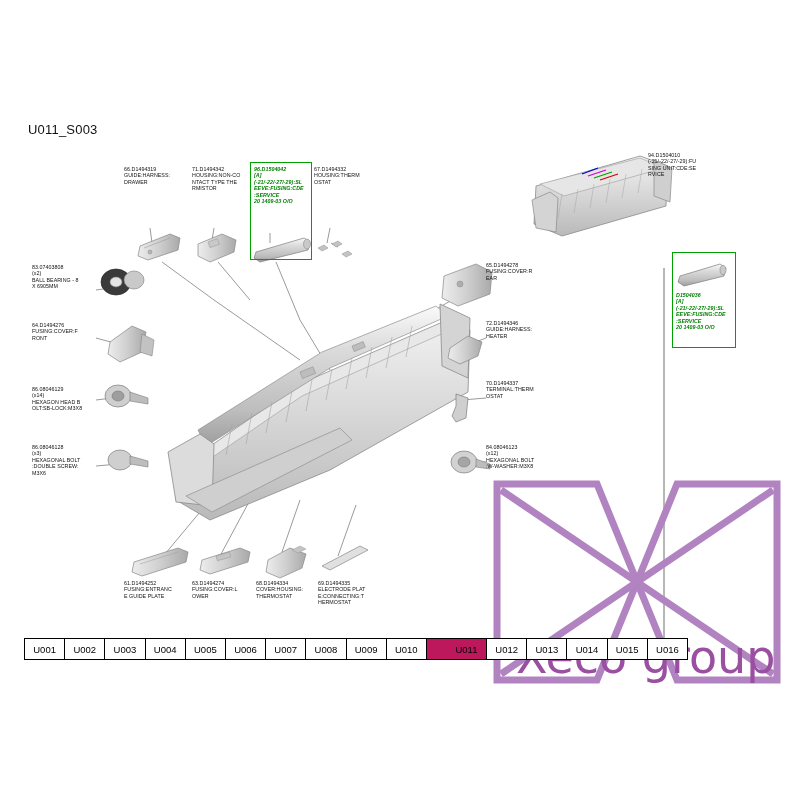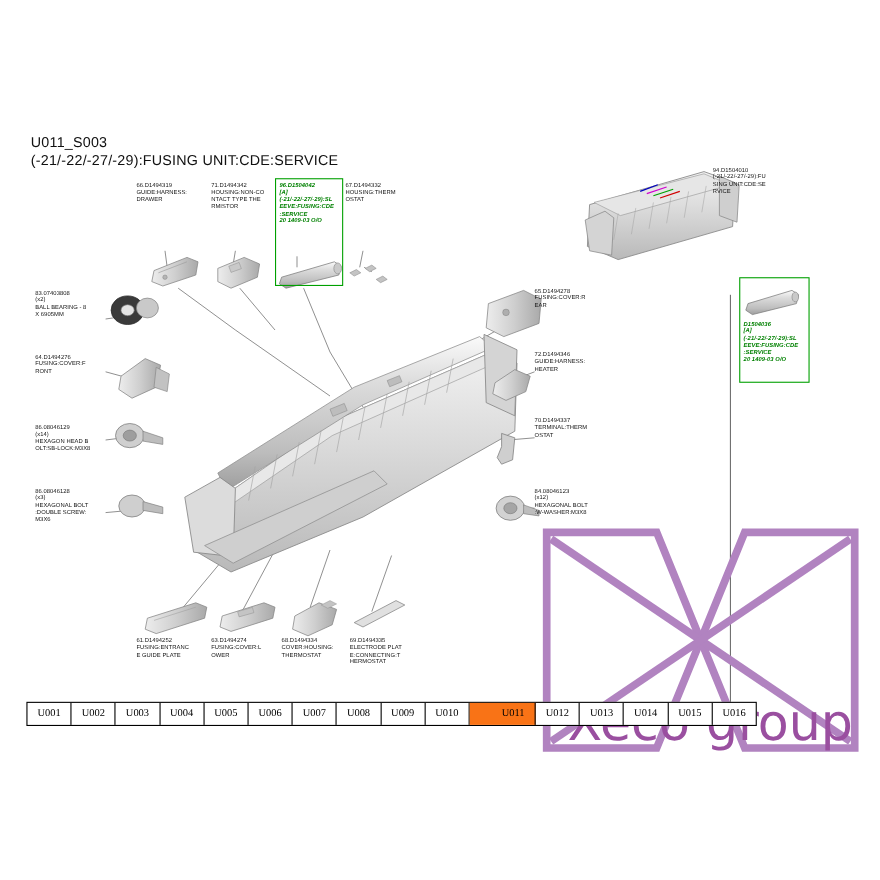--- a/index.html
+++ b/index.html
@@ -12,39 +12,38 @@
 
   .cal{position:absolute;font-size:5.3px;line-height:6.4px;color:#111;letter-spacing:.05px;white-space:pre-line;}
 
   .hl{position:absolute;border:1.4px solid #00a000;box-sizing:border-box;}
   .green{color:#008000;font-style:italic;font-weight:bold;}
 
   
   svg.lines{position:absolute;left:0;top:0;width:800px;height:800px;pointer-events:none;}
 
   
-  #indexbar{position:absolute;left:24px;top:638px;width:664px;height:22px;display:flex;border:1px solid #000;box-sizing:border-box;background:#fff;font-family:Liberation Serif, serif;}
+  #indexbar{position:absolute;left:24px;top:638px;width:664px;height:22px;display:flex;border:1px solid #000;box-sizing:border-box;background:#fff;}
   #indexbar .cellw{flex:1 1 0;border-right:1px solid #000;display:flex;align-items:center;justify-content:center;font-size:9.5px;box-sizing:border-box;}
   #indexbar .cellw:last-child{border-right:none;}
-  #indexbar .cellw.sel{background:#f97316;padding-left:20px;}
+  #indexbar .cellw.sel{background:#be185d;padding-left:20px;}
 
   #copyright{position:absolute;left:330px;top:666px;font-size:9px;color:#111;}
 
   
   #wm{position:absolute;left:487px;top:470px;width:300px;height:225px;}
   #wmtext{position:absolute;left:516px;top:630px;font-size:46px;color:#9a4fa0;letter-spacing:0px;font-family:"DejaVu Sans",sans-serif;}
   .wmsvg{position:absolute;left:0;top:0;}
 </style>
 </head>
 <body>
 
 <div id="stage">
 
   <div class="ttl" id="title1">U011_S003</div>
-  <div class="ttl" id="title2">(-21/-22/-27/-29):FUSING UNIT:CDE:SERVICE</div>
 
   <svg class="lines" viewBox="0 0 800 800">
     <defs>
       <linearGradient id="metal" x1="0" y1="0" x2="0" y2="1">
         <stop offset="0%" stop-color="#f2f2f2"></stop>
         <stop offset="45%" stop-color="#d9d9d9"></stop>
         <stop offset="100%" stop-color="#b9b9b9"></stop>
       </linearGradient>
       <linearGradient id="metal2" x1="0" y1="0" x2="1" y2="0">
         <stop offset="0%" stop-color="#ededed"></stop>

